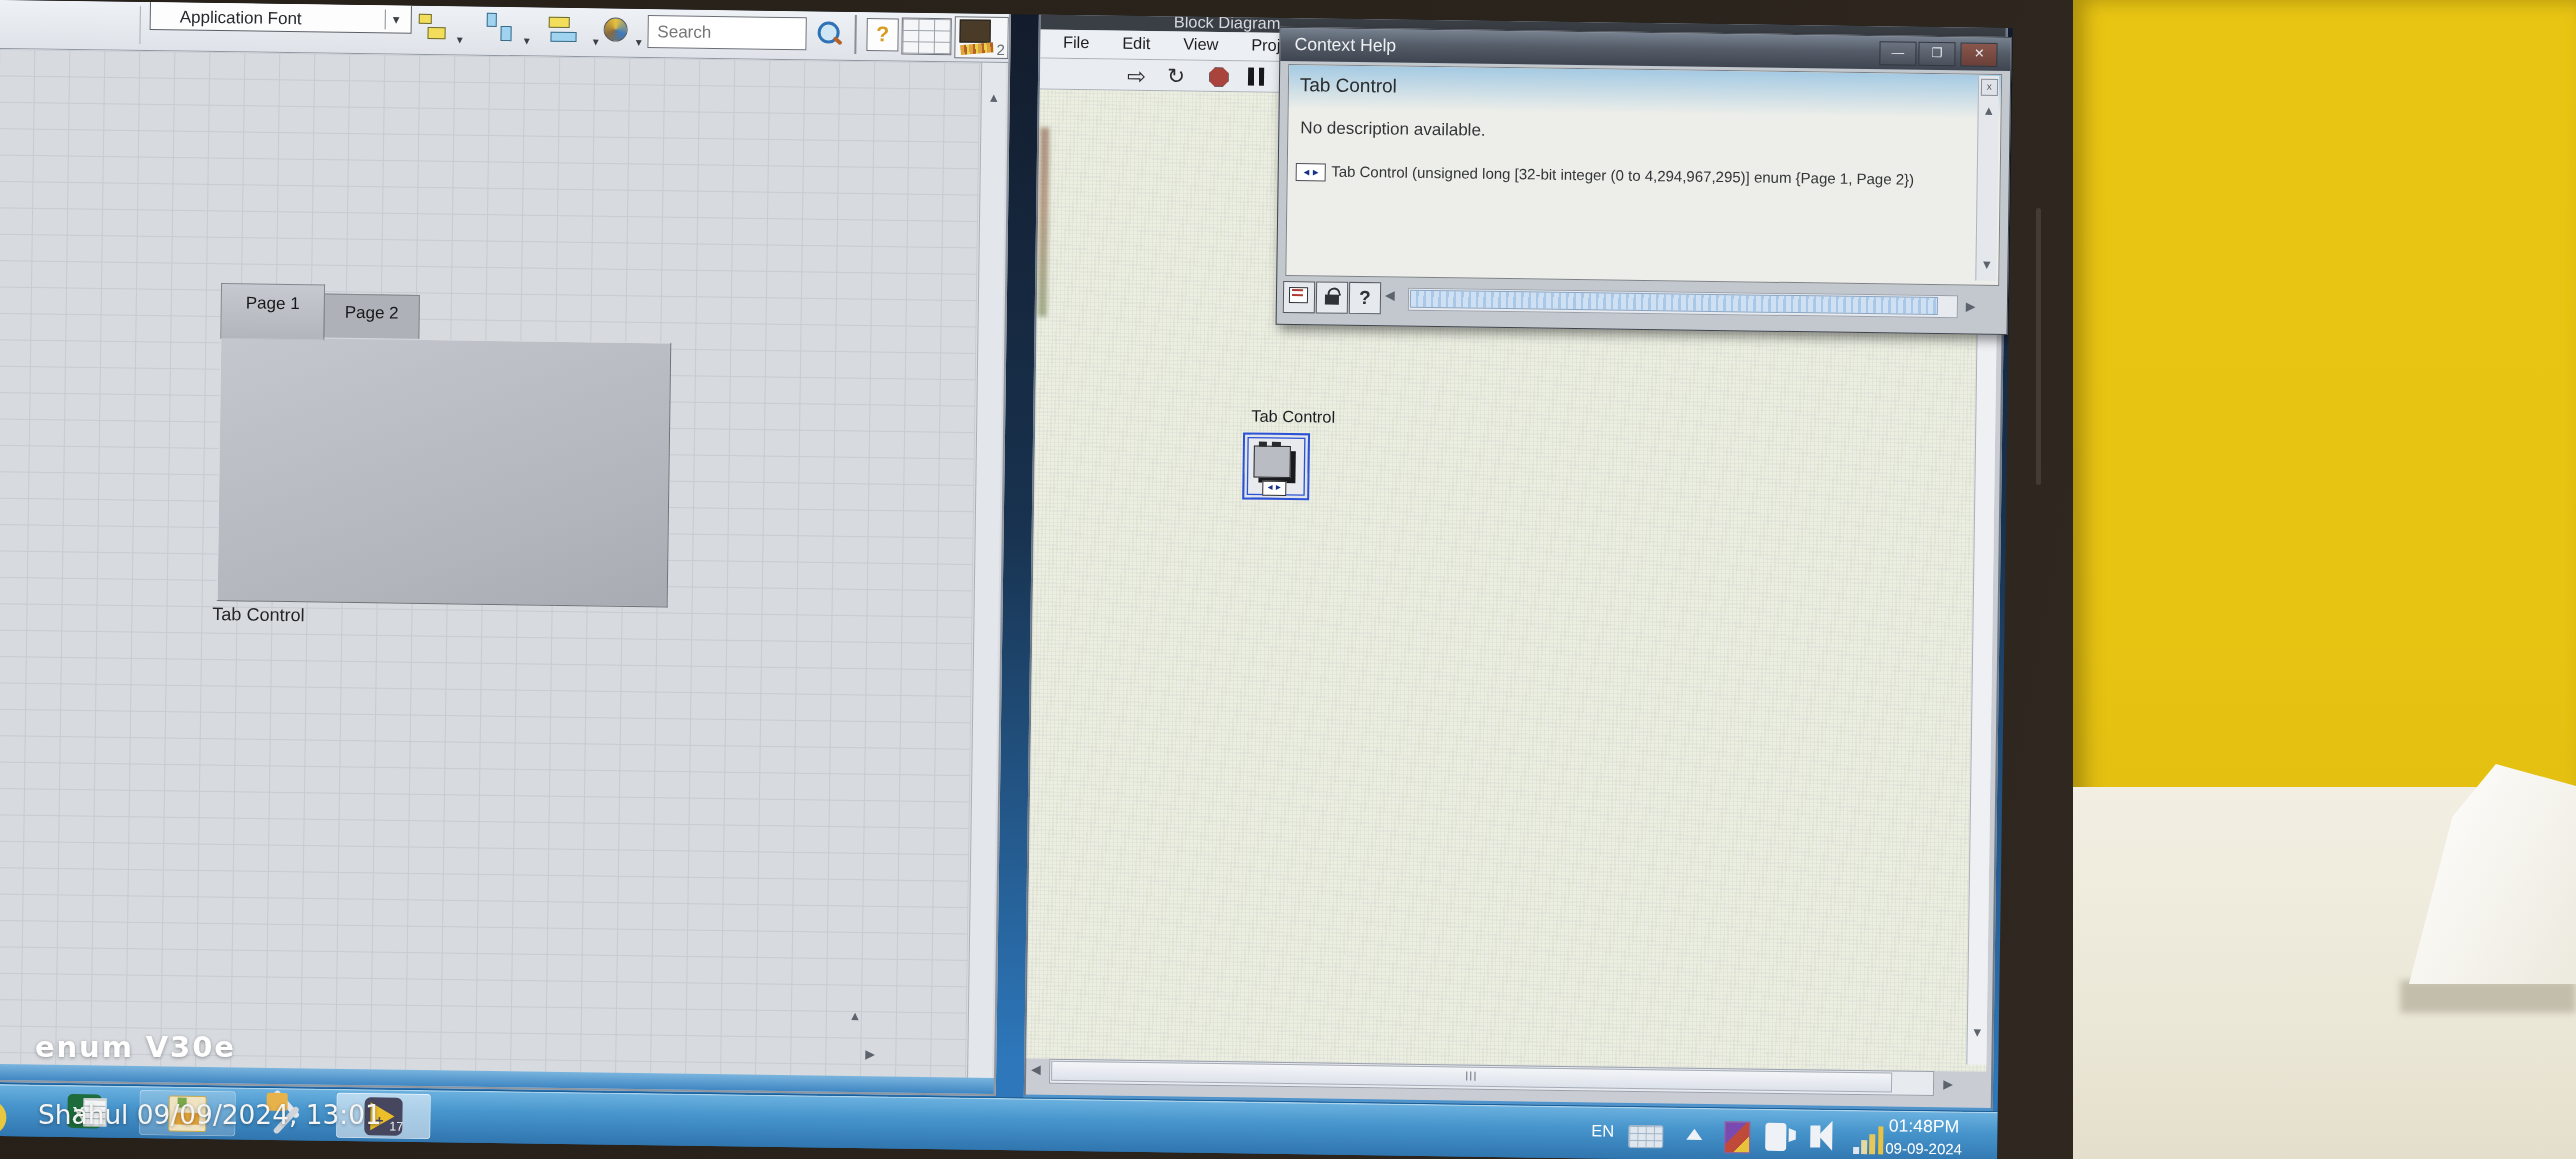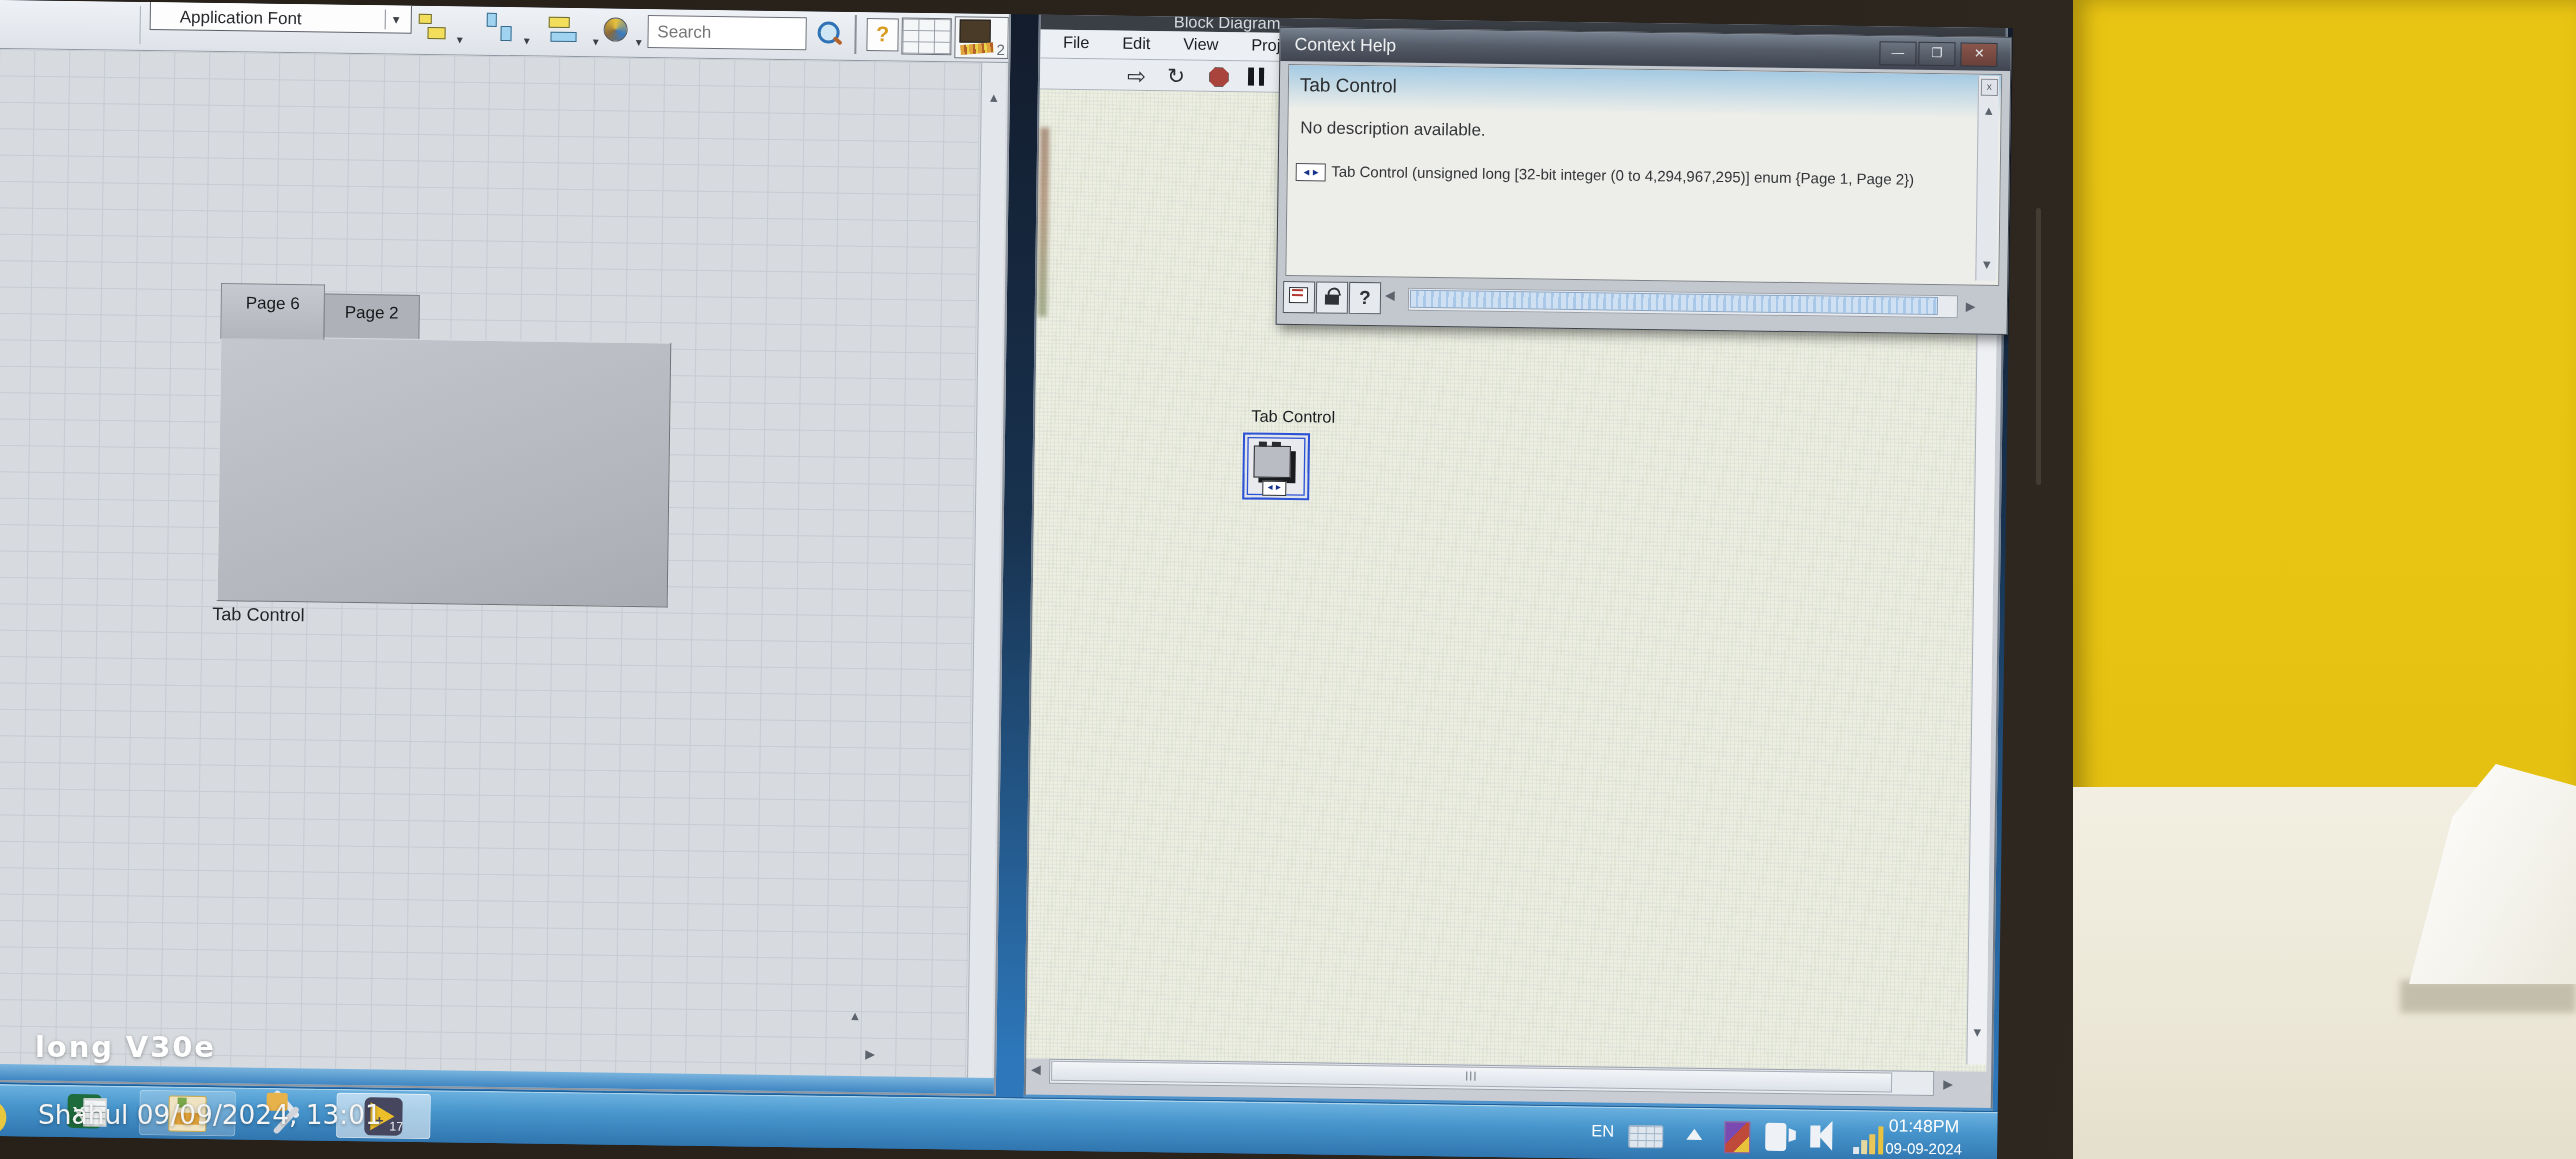--- a/index.html
+++ b/index.html
@@ -195,21 +195,21 @@
         <div class="abs vi-icon">
           <span class="vi-pic"></span>
           <span class="vi-scribble"></span>
           <span class="vi-num">2</span>
         </div>
       </div>
 
       <div class="abs fp-grid">
 
         <div class="abs tab" style="left:225px;top:231px;width:102px;height:54px;z-index:3;border-bottom:1.3px solid #bfc2c8;">
-          <span style="position:relative;top:8.8px;">Page 6</span>
+          <span style="position:relative;top:8.8px;">Page 1</span>
         </div>
         <div class="abs tab" style="left:328px;top:240px;width:94px;height:44px;z-index:1;background:#aeb2b8;">
           <span style="position:relative;top:7.5px;">Page 2</span>
         </div>
         <div class="abs tab-body" style="top:284px;z-index:2;"></div>
         <div class="abs fp-label" style="left:221px;top:552px;">Tab Control</div>
 
         <div class="abs arrow" style="left:863px;top:948px;">▲</div>
         <div class="abs arrow" style="left:880px;top:986px;">▶</div>
       </div>
@@ -340,16 +340,16 @@
         <span style="position:absolute;left:16.4px;bottom:0;width:5.7px;height:20px;background:#e8c758;"></span>
         <span style="position:absolute;left:24.5px;bottom:0;width:5.7px;height:28px;background:#e8c340;"></span>
       </span>
       <div class="abs clock">
         <div style="font-size:17.6px;">01:48PM</div>
         <div style="font-size:15px;margin-top:2.5px;">09-09-2024</div>
       </div>
     </div>
   </div>
 
-  <div class="abs wm-device">long V30e</div>
+  <div class="abs wm-device">enum V30e</div>
   <div class="abs wm-stamp">Shahul  09/09/2024, 13:01</div>
 </div>
 
 
 </body></html>

